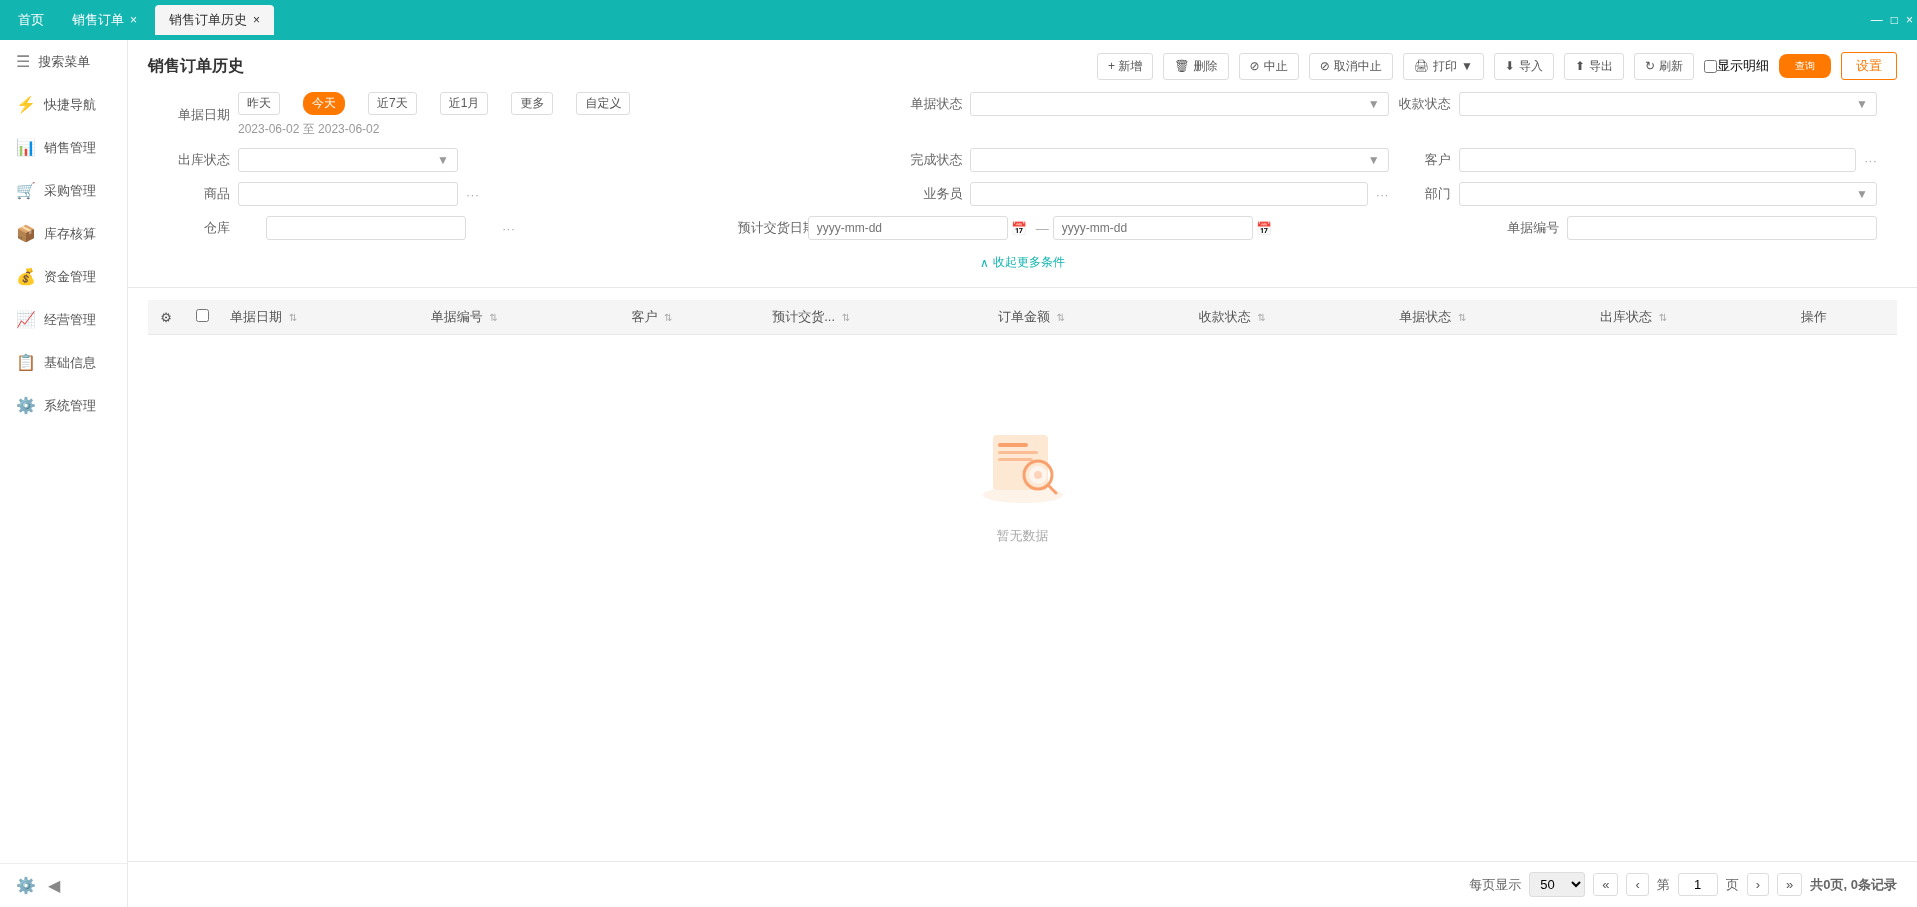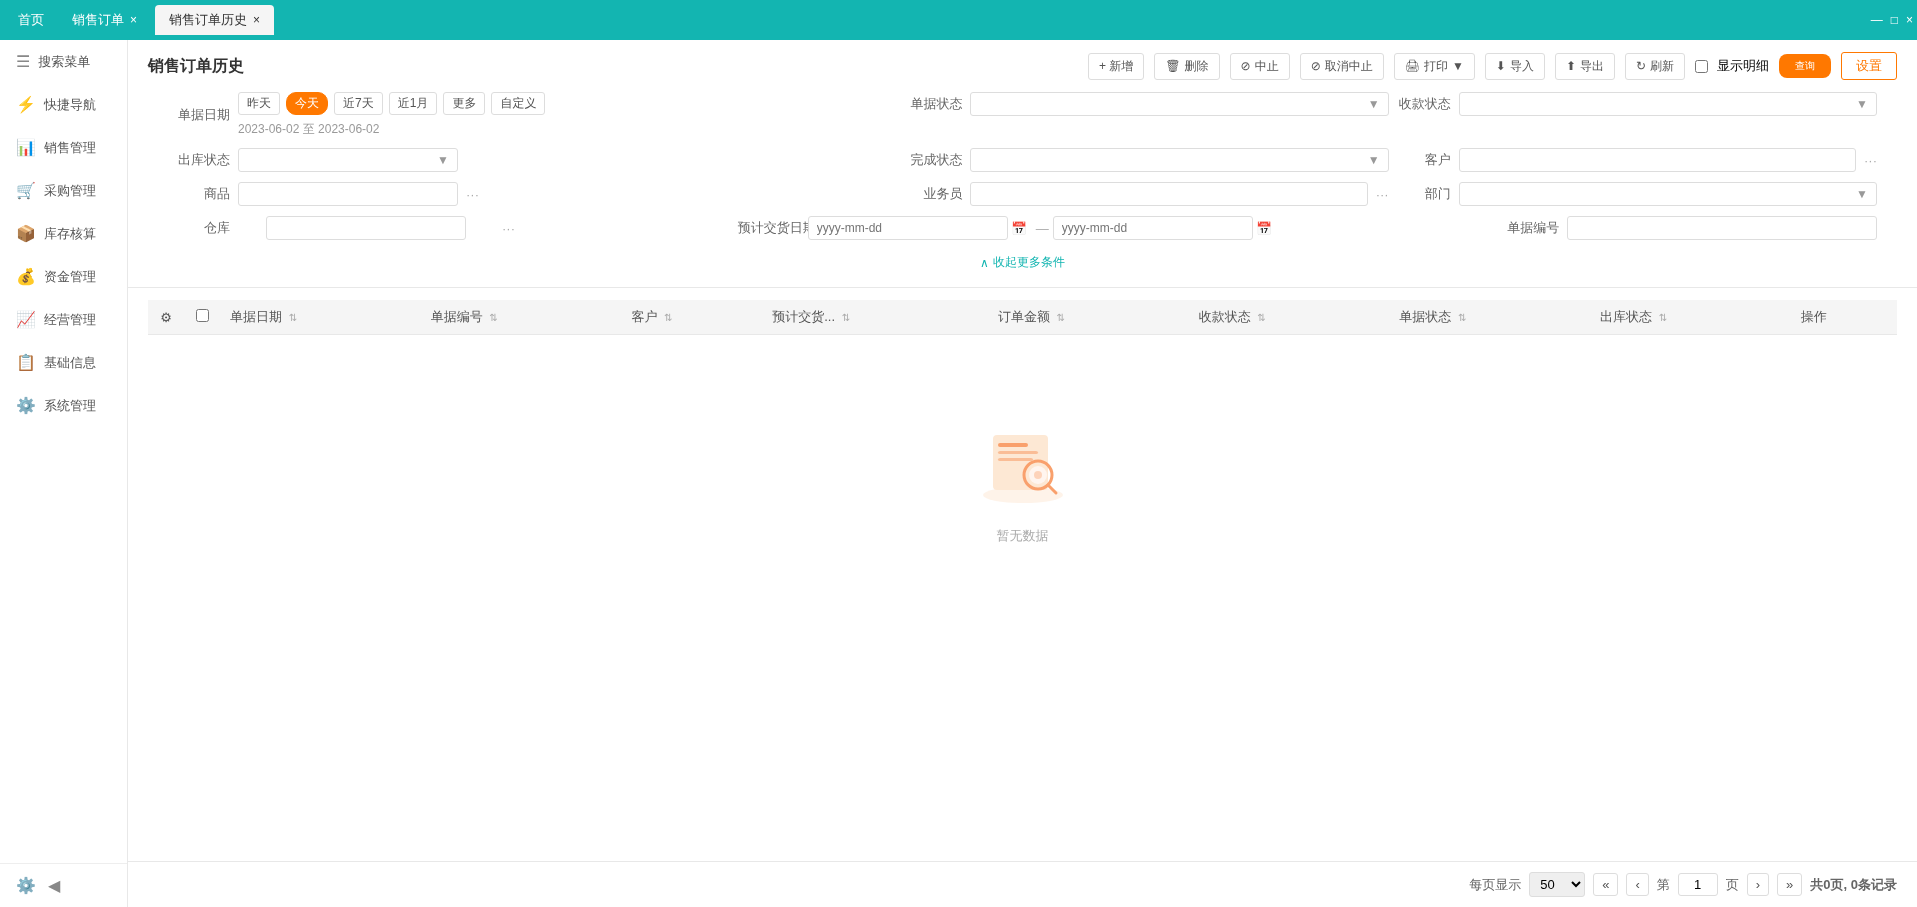--- a/index.html
+++ b/index.html
@@ -158,21 +158,21 @@
       color: #666;
       font-size: 13px;
       width: 70px;
       text-align: right;
       padding-right: 8px;
       flex-shrink: 0;
     }
     .date-group {
       display: flex;
       align-items: center;
-      gap: 6px;
+      gap: 23px;
       flex-wrap: wrap;
     }
     .date-btn {
       padding: 2px 8px;
       border: 1px solid #ddd;
       border-radius: 3px;
       background: white;
       cursor: pointer;
       font-size: 12px;
       color: #555;
@@ -428,21 +428,21 @@
             <span>导入</span>
           </button>
           <button class="btn-toolbar">
             <span>⬆</span>
             <span>导出</span>
           </button>
           <button class="btn-toolbar">
             <span>↻</span>
             <span>刷新</span>
           </button>
-          <div style="display:flex;align-items:center;gap:9px;">
+          <div style="display:flex;align-items:center;gap:0;">
             <input type="checkbox" style="cursor: pointer;">
             <span>显示明细</span>
           </div>
           <button class="btn-query">查询</button>
           <button class="btn-settings">设置</button>
         </div>
       </div>
 
       <div class="filter-section">
 

